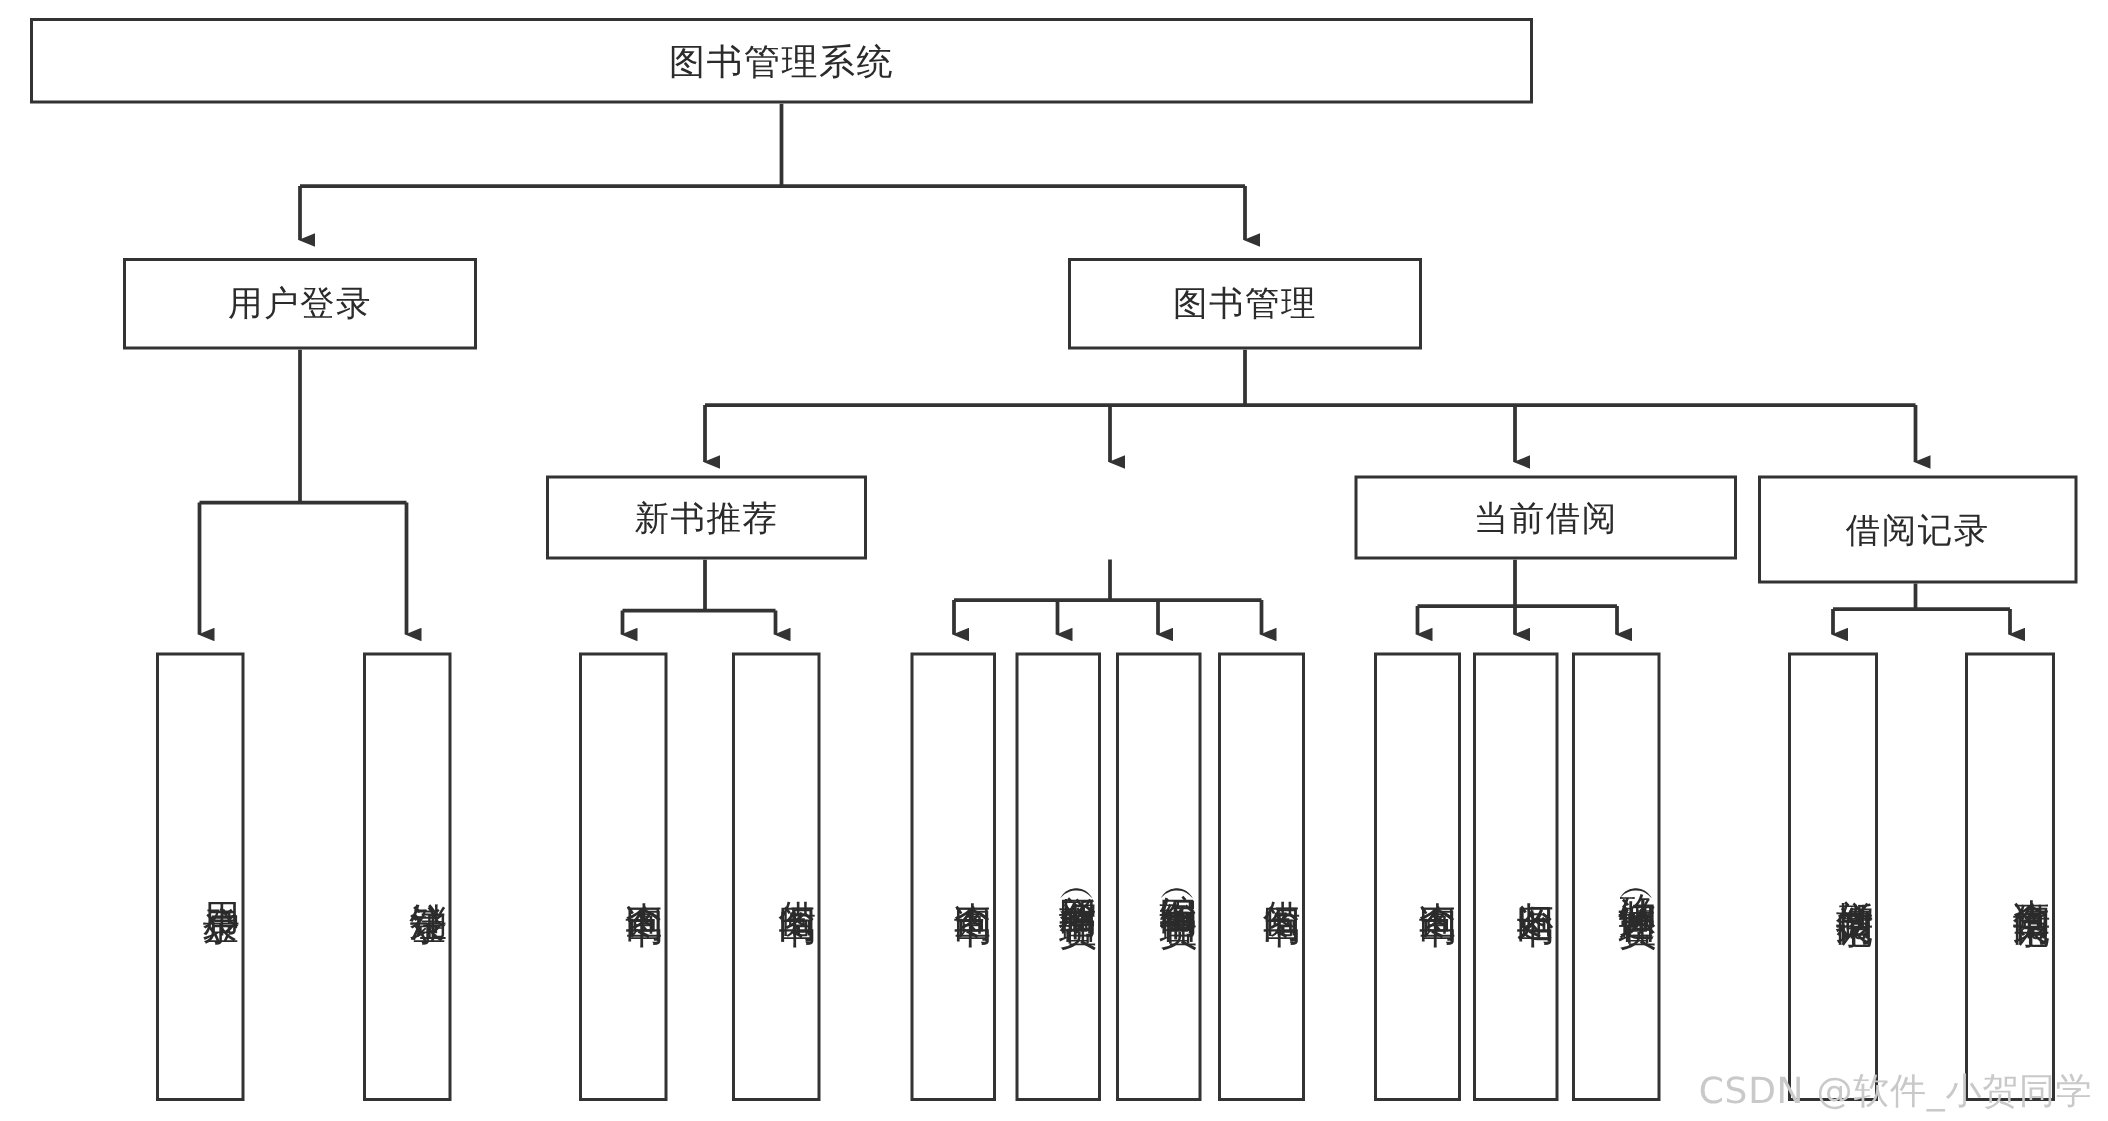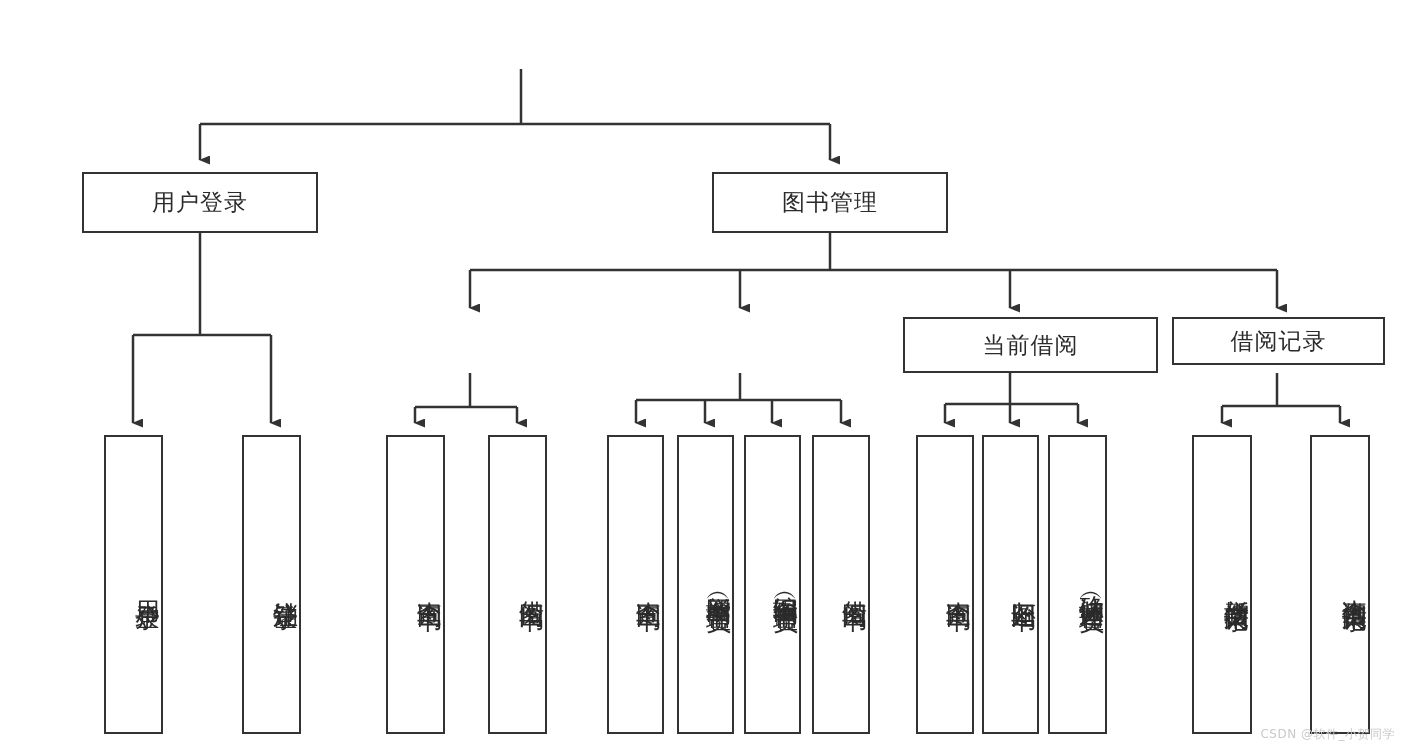--- a/index.html
+++ b/index.html
@@ -51,21 +51,21 @@
     align-items: flex-start;
     justify-content: center;
   }
   .node-title {
     font-size: 24px;
   }
   .watermark {
     position: absolute;
     right: 10px;
     bottom: 4px;
-    font-size: 12px;
+    font-size: 24px;
     color: #c9c9c9;
     white-space: nowrap;
     letter-spacing: 0.5px;
   }
 </style>
 </head>
 <body>
 
 <div id="diagram-root">
 
@@ -112,36 +112,42 @@
       <path d="M1010,404 L1010,423" marker-end="url(#arrowhead)"></path>
       <path d="M1078,404 L1078,423" marker-end="url(#arrowhead)"></path>
 
       <path d="M1277,373 L1277,406"></path>
       <path d="M1222,406 L1340,406"></path>
       <path d="M1222,406 L1222,423" marker-end="url(#arrowhead)"></path>
       <path d="M1340,406 L1340,423" marker-end="url(#arrowhead)"></path>
     </g>
   </svg>
 
+  <div class="node node-h node-title" style="left:20px; top:12px; width:1002px; height:57px;">
+    <span>图书管理系统</span>
+  </div>
 
   <div class="node node-h" style="left:82px; top:172px; width:236px; height:61px;">
     <span>用户登录</span>
   </div>
 
   <div class="node node-h" style="left:712px; top:172px; width:236px; height:61px;font-family:Liberation Serif, serif;">
     <span>图书管理</span>
   </div>
 
+  <div class="node node-h" style="left:364px; top:317px; width:214px; height:56px;">
+    <span>新书推荐</span>
+  </div>
 
 
   <div class="node node-h" style="left:903px; top:317px; width:255px; height:56px;">
     <span>当前借阅</span>
   </div>
 
-  <div class="node node-h" style="left:1172px; top:317px; width:213px; height:48px;text-align:center;">
+  <div class="node node-h" style="left:1172px; top:317px; width:213px; height:72px;text-align:center;">
     <span>借阅记录</span>
   </div>
 
   <div class="node node-v" style="left:104px; top:435px; width:59px; height:299px;">
     <span>用户登录</span>
   </div>
 
   <div class="node node-v" style="left:242px; top:435px; width:59px; height:299px;">
     <span>注销登录</span>
   </div>

